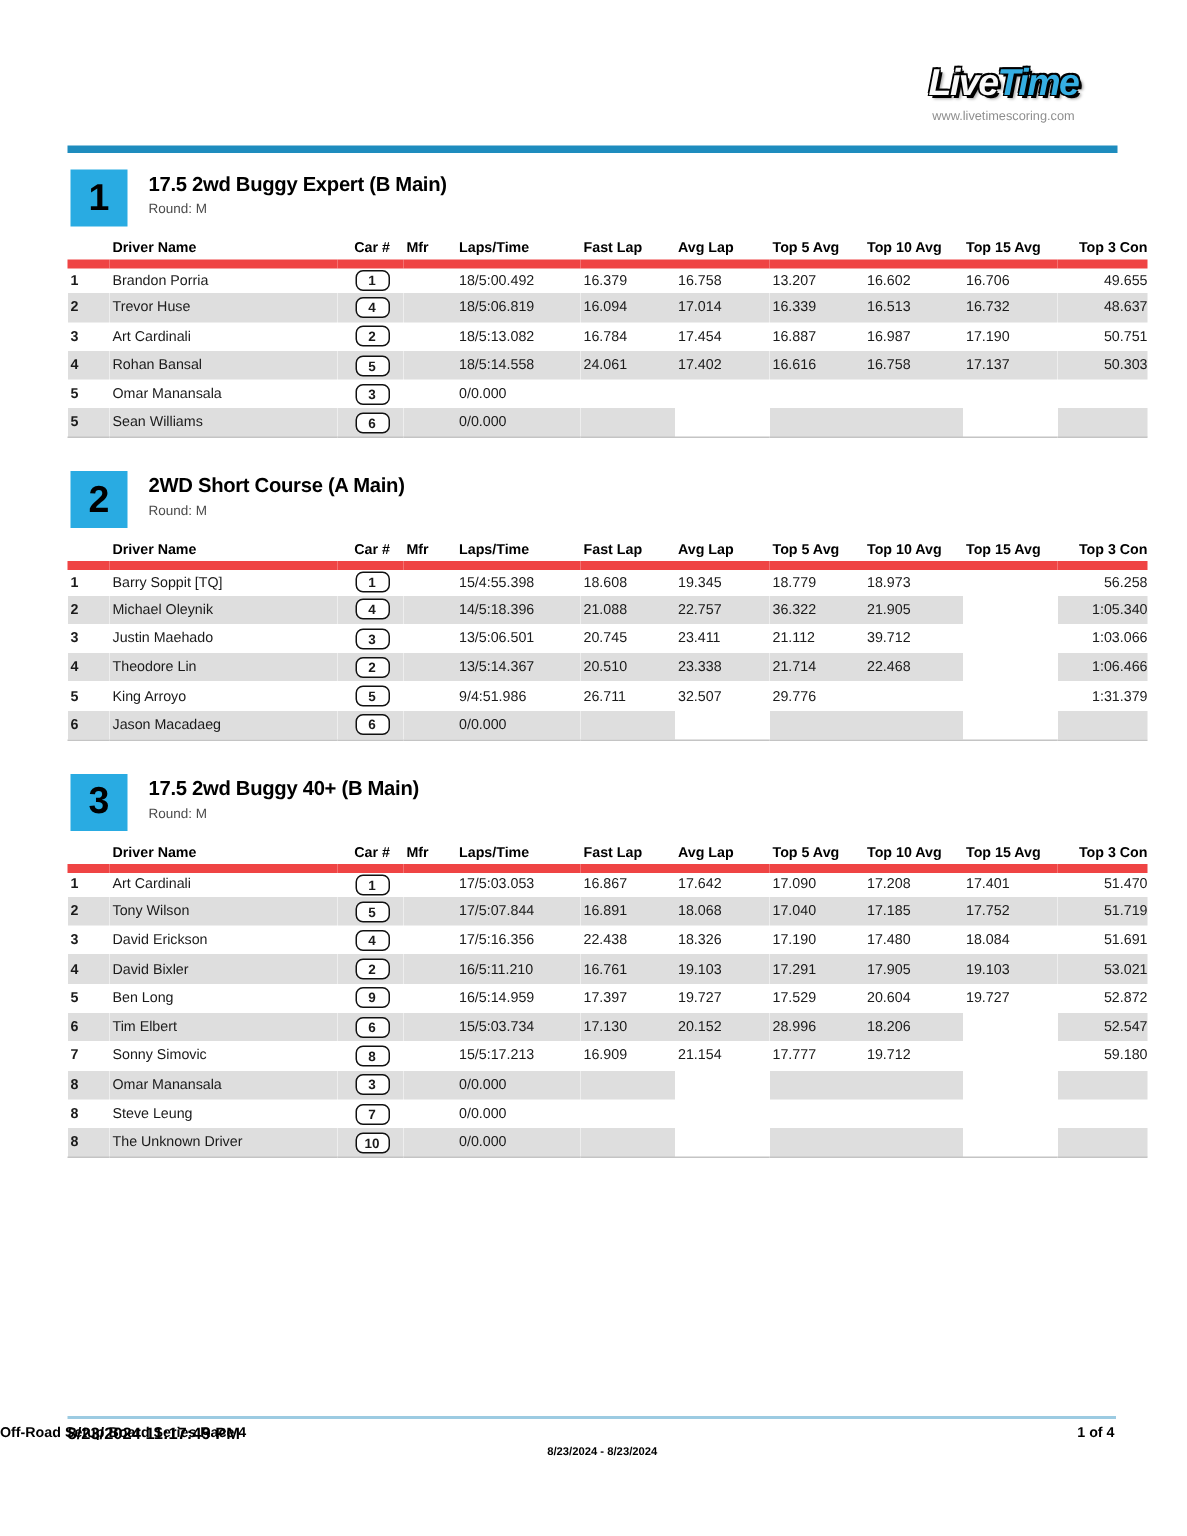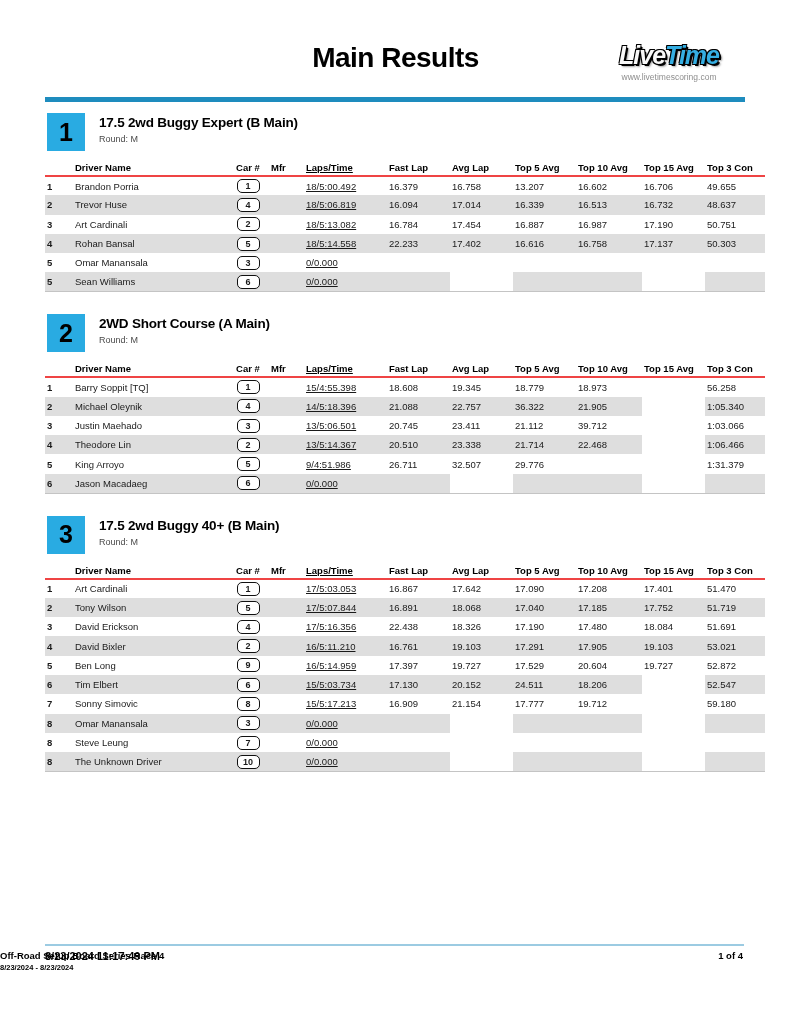--- a/index.html
+++ b/index.html
@@ -21,52 +21,51 @@
   .section:first-of-type{margin-top:11px;}
   .section-head{display:flex;margin-left:47px;}
   .num-box{width:38px;height:38px;background:#29abe2;display:flex;align-items:center;justify-content:center;flex:0 0 38px;}
   .num-box span{font-size:25px;font-weight:800;color:#000;}
   .sec-meta{margin-left:14px;padding-top:2px;}
   .sec-title{font-size:13.5px;font-weight:800;color:#000;letter-spacing:-0.2px;}
   .sec-round{font-size:9px;color:#4a4a4a;margin-top:4px;}
   
   table{border-collapse:collapse;table-layout:fixed;width:700px;margin:7px 0 0 45px;}
   th,td{padding:0 0 0 2px;font-size:9.5px;overflow:hidden;white-space:nowrap;text-align:left;vertical-align:middle;}
-  thead tr{height:18px;border-bottom:2px solid #ef4444;}
+  thead tr{height:18px;border-bottom:6px solid #ef4444;}
   th{font-weight:bold;color:#000;padding-bottom:2px;vertical-align:bottom;}
   tbody tr{height:19.3px;}
   tbody tr:last-child td{border-bottom:1px solid #c4c4c4;}
   .stripe td{background:#dedede;}
   .stripe td.blank{background:#fff;}
   .c-pos{width:26px;font-weight:bold;}
   .c-driver{width:150px;}
   .c-car{width:42px;text-align:center;}
   .c-mfr{width:33px;}
-  .c-laps{width:81px;text-decoration:underline;}
+  .c-laps{width:81px;}
   .c-fast{width:61px;}
   .c-avg{width:61px;}
   .c-top5{width:61px;}
   .c-top10{width:64px;}
   .c-top15{width:61px;}
-  .c-top3{width:58px;}
+  .c-top3{width:58px;text-align:right;}
   .car-badge{display:inline-block;min-width:13px;padding:0 4px;border:1.6px solid #111;border-radius:5px;background:#fff;font-weight:bold;font-size:9px;line-height:12px;text-align:center;}
   
   .footer-line{position:absolute;left:45px;top:944px;width:699px;height:2px;background:#9ccbe2;}
   .footer-left{position:absolute;left:45px;top:950px;font-size:11px;font-weight:bold;color:#000;}
   .footer-center{position:absolute;left:0;right:0;top:950px;font-size:9.5px;font-weight:bold;color:#000;}
-  .footer-sub{position:absolute;left:0;right:0;top:963px;font-size:7.5px;font-weight:bold;color:#000;}
+  .footer-sub{position:absolute;left:0;right:0;top:963px;text-align:center;font-size:7.5px;font-weight:bold;color:#000;padding-left:12px;}
   .footer-right{position:absolute;right:48px;top:950px;font-size:9.5px;font-weight:bold;color:#000;margin-left:36px;}
 </style>
 </head>
 <body>
 
 <div class="page">
 
   <div class="doc-header">
-    <div class="doc-title">Main Results</div>
     <div class="logo">
       <div class="logo-text"><span class="logo-live">Live</span><span class="logo-time">Time</span></div>
       <div class="logo-url">www.livetimescoring.com</div>
     </div>
   </div>
 
   <div class="rule"></div>
 
   <main id="sections">
   <section class="section">
@@ -134,21 +133,21 @@
               <td class="c-top10">16.987</td>
               <td class="c-top15">17.190</td>
               <td class="c-top3">50.751</td>
             </tr>
             <tr class="stripe">
               <td class="c-pos">4</td>
               <td class="c-driver">Rohan Bansal</td>
               <td class="c-car"><span class="car-badge">5</span></td>
               <td class="c-mfr"></td>
               <td class="c-laps">18/5:14.558</td>
-              <td class="c-fast">22.233</td>
+              <td class="c-fast">24.061</td>
               <td class="c-avg">17.402</td>
               <td class="c-top5">16.616</td>
               <td class="c-top10">16.758</td>
               <td class="c-top15">17.137</td>
               <td class="c-top3">50.303</td>
             </tr>
             <tr>
               <td class="c-pos">5</td>
               <td class="c-driver">Omar Manansala</td>
               <td class="c-car"><span class="car-badge">3</span></td>
@@ -380,21 +379,21 @@
               <td class="c-top3">52.872</td>
             </tr>
             <tr class="stripe">
               <td class="c-pos">6</td>
               <td class="c-driver">Tim Elbert</td>
               <td class="c-car"><span class="car-badge">6</span></td>
               <td class="c-mfr"></td>
               <td class="c-laps">15/5:03.734</td>
               <td class="c-fast">17.130</td>
               <td class="c-avg">20.152</td>
-              <td class="c-top5">24.511</td>
+              <td class="c-top5">28.996</td>
               <td class="c-top10">18.206</td>
               <td class="c-top15 blank"></td>
               <td class="c-top3">52.547</td>
             </tr>
             <tr>
               <td class="c-pos">7</td>
               <td class="c-driver">Sonny Simovic</td>
               <td class="c-car"><span class="car-badge">8</span></td>
               <td class="c-mfr"></td>
               <td class="c-laps">15/5:17.213</td>

